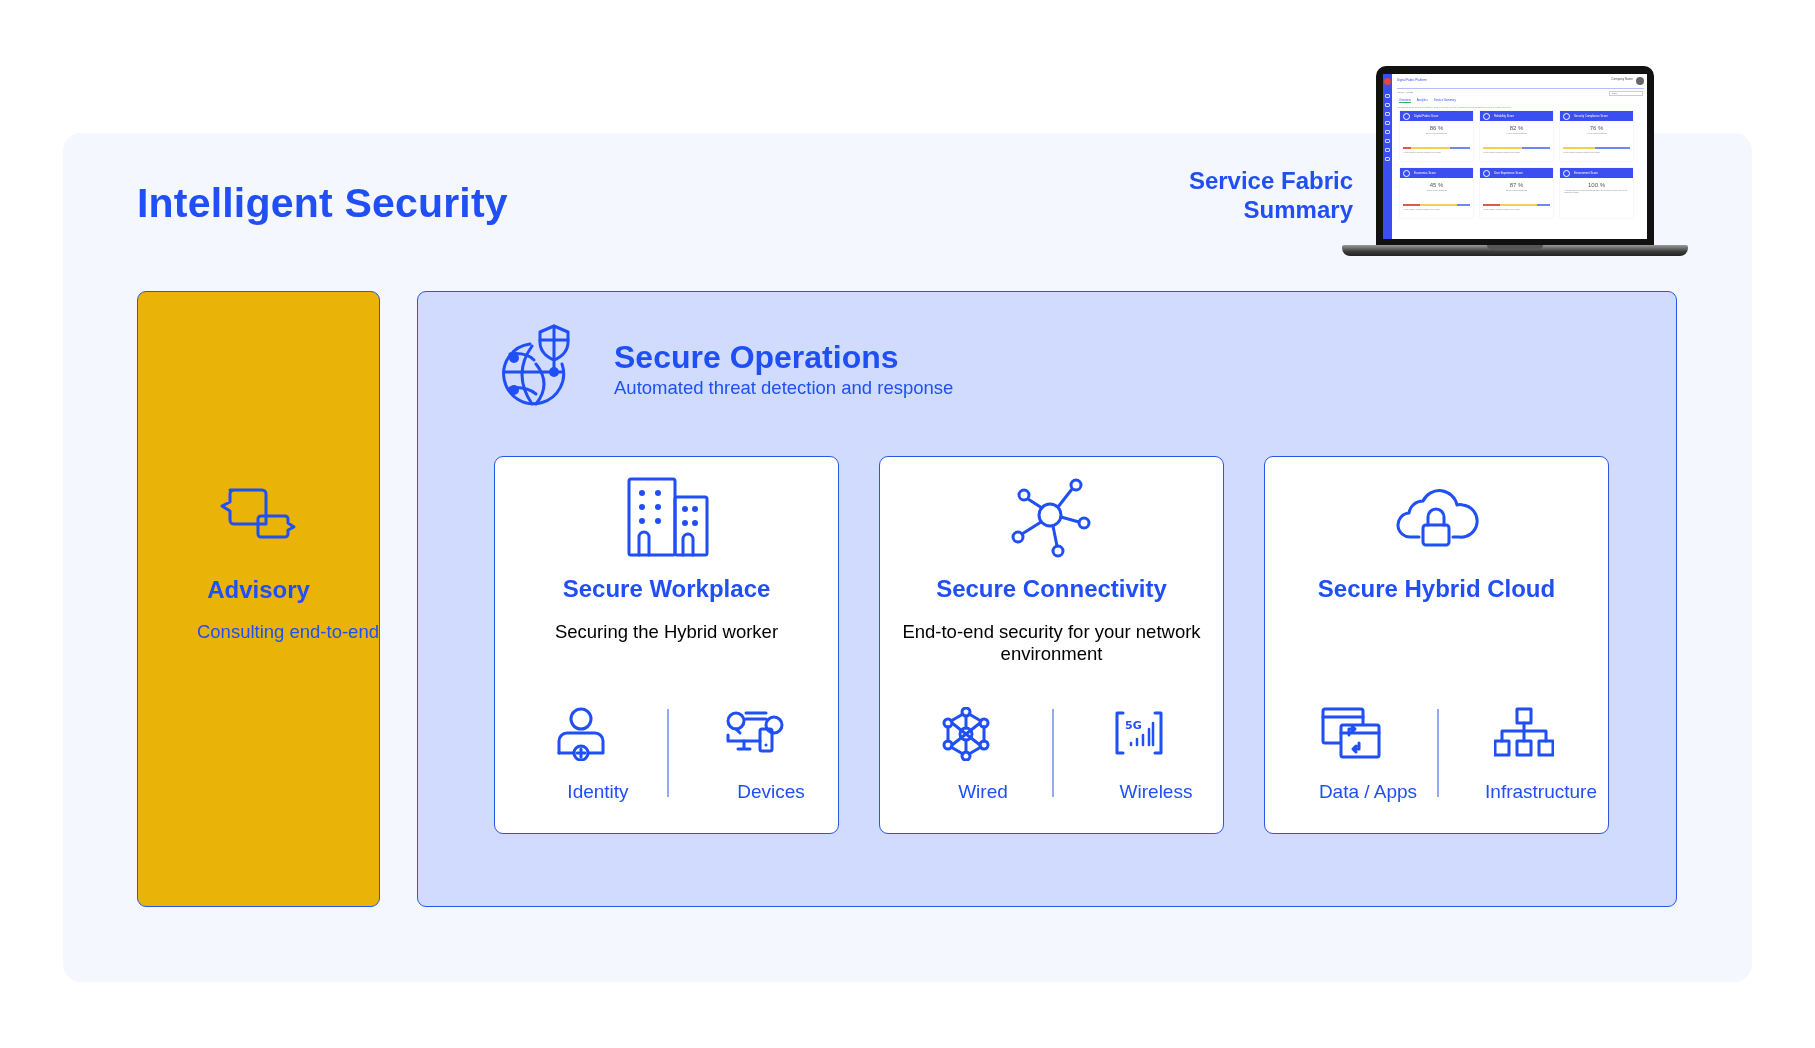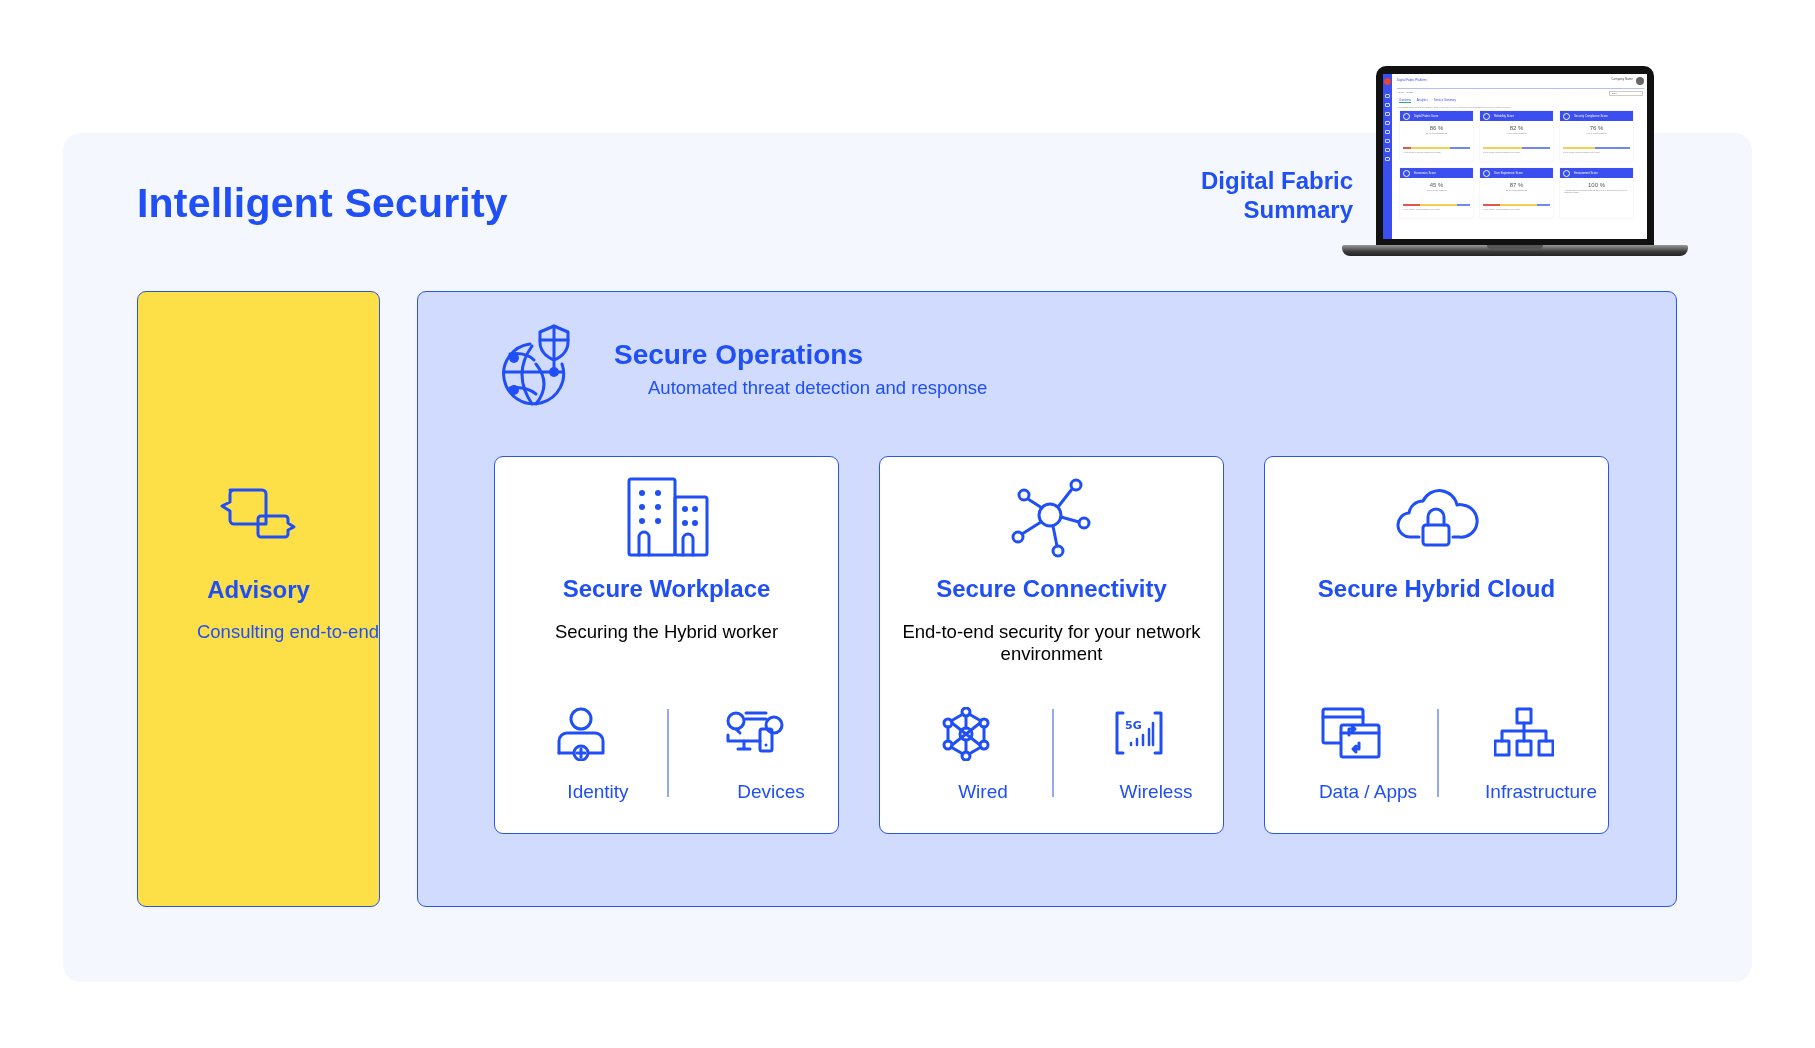--- a/index.html
+++ b/index.html
@@ -56,33 +56,33 @@
   .scr-card .head::before { content: ""; position: absolute; left: 3px; top: 2px; width: 5px; height: 5px; border: 0.6px solid #fff; border-radius: 50%; }
   .scr-card .pct { text-align: center; font-size: 6px; color: #555; margin-top: 4px; }
   .scr-card .rec { text-align: center; font-size: 2.2px; color: #888; margin-top: 1px; }
   .scr-card .bar { position: absolute; left: 3px; right: 3px; top: 36px; height: 2px; display: flex; }
   .scr-card .bar i { display: block; height: 100%; }
   .scr-card .legend { position: absolute; left: 3px; right: 3px; top: 40px; font-size: 1.8px; color: #888; }
 
   
   .advisory-box {
     position: absolute; left: 137px; top: 291px; width: 243px; height: 616px;
-    background: #fde047; border: 1.5px solid #2a56e6; border-radius: 9px;
+    background: #eab308; border: 1.5px solid #2a56e6; border-radius: 9px;
   }
   .adv-icon { position: absolute; left: 75px; top: 194px; width: 84px; height: 58px; }
   .adv-title { position: absolute; left: 0; width: 100%; top: 284px; text-align: center; font-size: 24px; font-weight: 700; color: #1f4ff5; }
   .adv-sub { position: absolute; left: 0; width: 100%; top: 329px; text-align: right; font-size: 18.5px; color: #1f4ff5; }
 
   .secops-box {
     position: absolute; left: 417px; top: 291px; width: 1260px; height: 616px;
     background: #d1dbfd; border: 1.5px solid #2a56e6; border-radius: 9px;
   }
   .secops-icon { position: absolute; left: 78px; top: 32px; width: 76px; height: 82px; }
-  .secops-title { position: absolute; left: 196px; top: 47px; font-size: 28px; font-weight: 700; color: #1f4ff5; }
-  .secops-sub { position: absolute; left: 196px; top: 85px; font-size: 18.5px; color: #1f4ff5; margin-left: 34px; }
+  .secops-title { position: absolute; left: 196px; top: 47px; font-size: 32px; font-weight: 700; color: #1f4ff5; }
+  .secops-sub { position: absolute; left: 196px; top: 85px; font-size: 18.5px; color: #1f4ff5; }
 
   .card {
     position: absolute; top: 164px; width: 345px; height: 378px;
     background: #ffffff; border: 1.5px solid #2a56e6; border-radius: 9px;
   }
   .card .main-icon { position: absolute; left: 50%; transform: translateX(-50%); top: 18px; width: 84px; height: 84px; }
   .card .c-title { position: absolute; left: 0; width: 100%; top: 118px; text-align: center; font-size: 24px; font-weight: 700; color: #1f4ff5; }
   .card .c-sub { position: absolute; left: 20px; right: 20px; top: 164px; text-align: center; font-size: 18.5px; line-height: 22px; color: #000000; }
   .card .divider { position: absolute; left: 172px; top: 252px; width: 1.5px; height: 88px; background: #93a9f4; }
   .card .sub-item { position: absolute; top: 250px; width: 172px; height: 95px; }
@@ -96,21 +96,21 @@
   svg .fill { fill: #1f4ff5; stroke: none; }
 </style>
 </head>
 <body>
 
 <div class="outer-panel"></div>
 
 <h1 class="main-title">Intelligent Security</h1>
 
 <div class="dfp-label">
-  <div>Digital Fabric</div>
+  <div>Service Fabric</div>
   <div>Summary</div>
 </div>
 
 <div class="laptop">
   <div class="bezel"></div>
   <div class="screen">
     <div class="scr-sidebar">
       <div class="scr-logo"></div>
       <div class="dot" style="top:20px"></div>
       <div class="dot" style="top:29px"></div>

